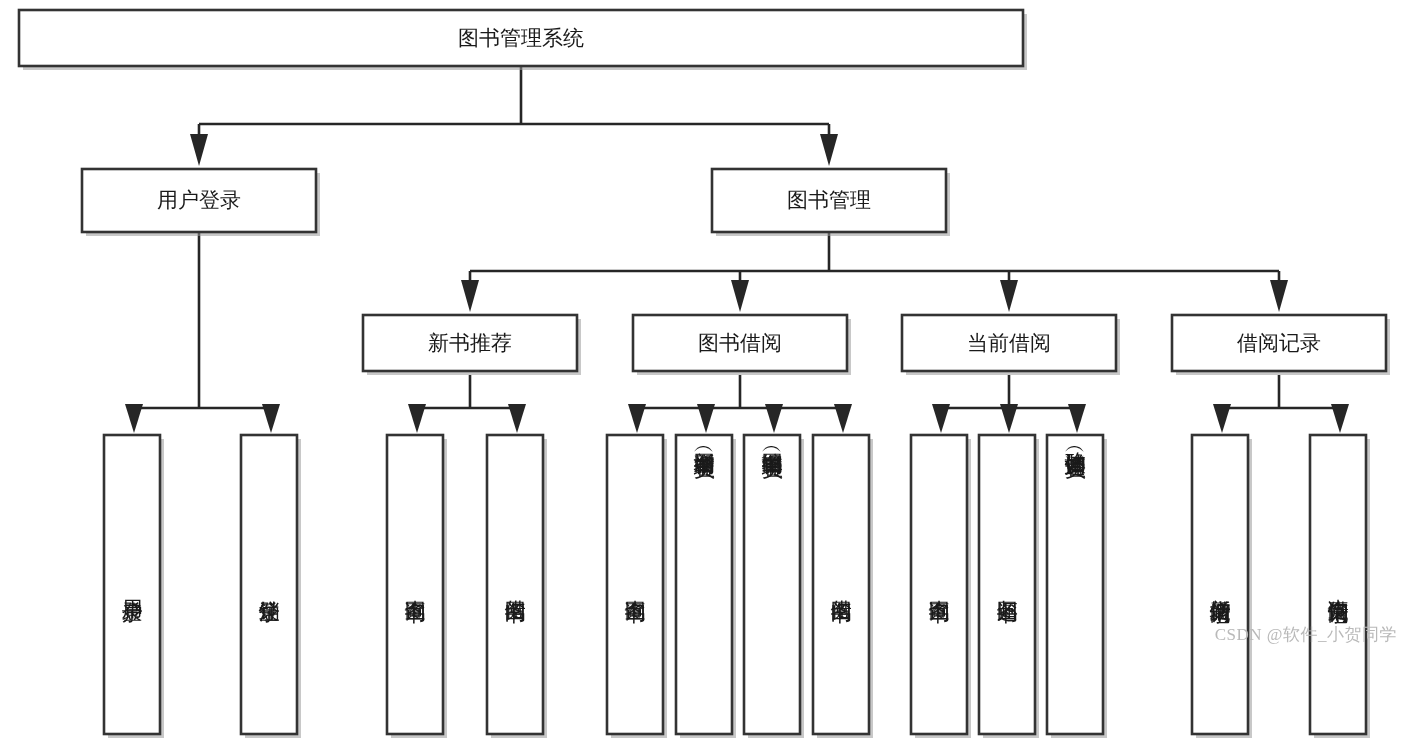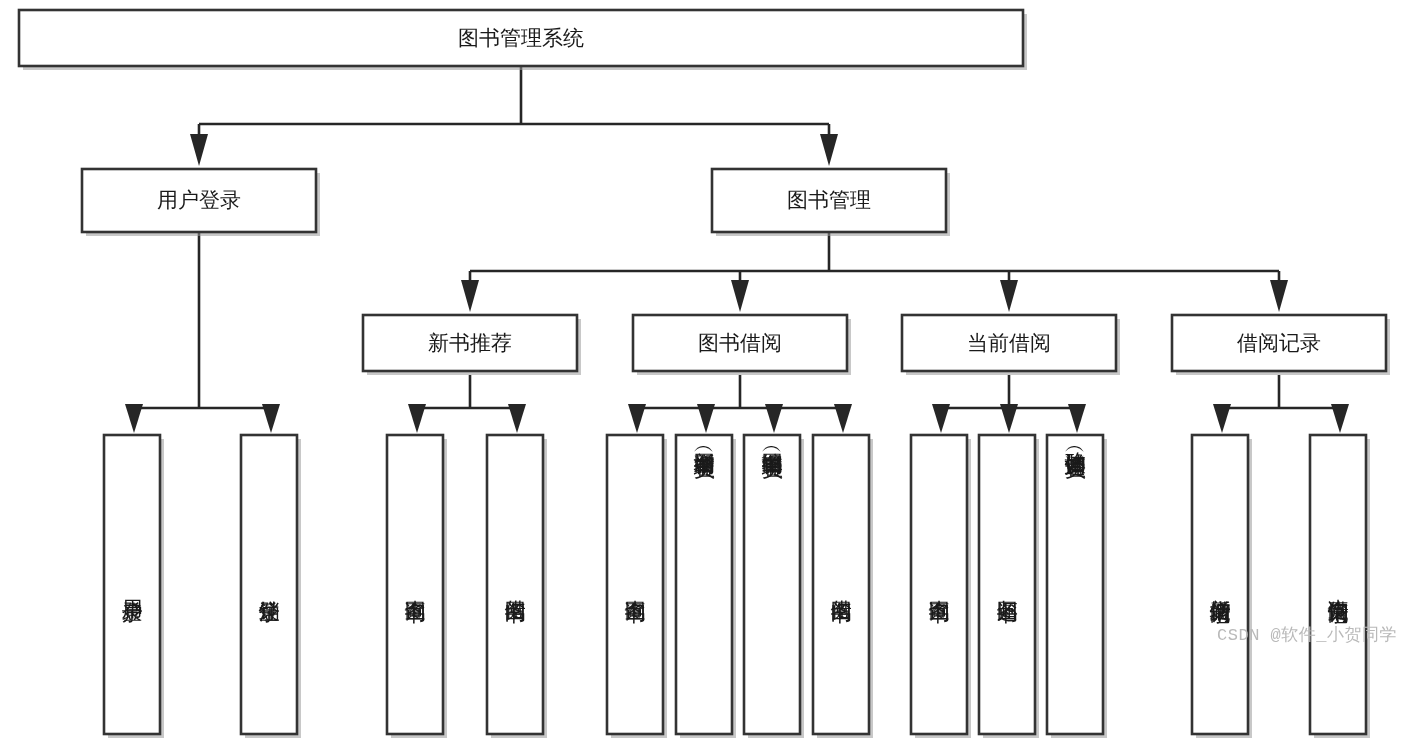--- a/index.html
+++ b/index.html
@@ -68,21 +68,21 @@
     font-size: 21px;
     line-height: 1.06;
     color: #1a1a1a;
     letter-spacing: 1px;
     white-space: nowrap;
   }
   .watermark {
     position: absolute;
     right: 8px;
     bottom: 4px;
-    font-family: Liberation Mono, monospace;
+    font-family: Liberation Serif, serif;
     font-size: 17px;
     color: #b9b9b9;
     letter-spacing: 0.5px;
     white-space: nowrap;
   }
 </style>
 </head>
 <body>
 
 <div id="diagram-root">

